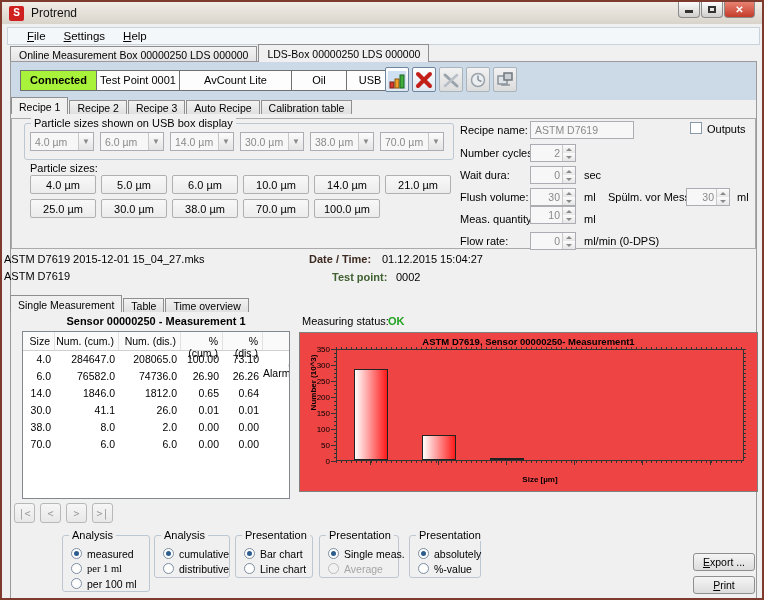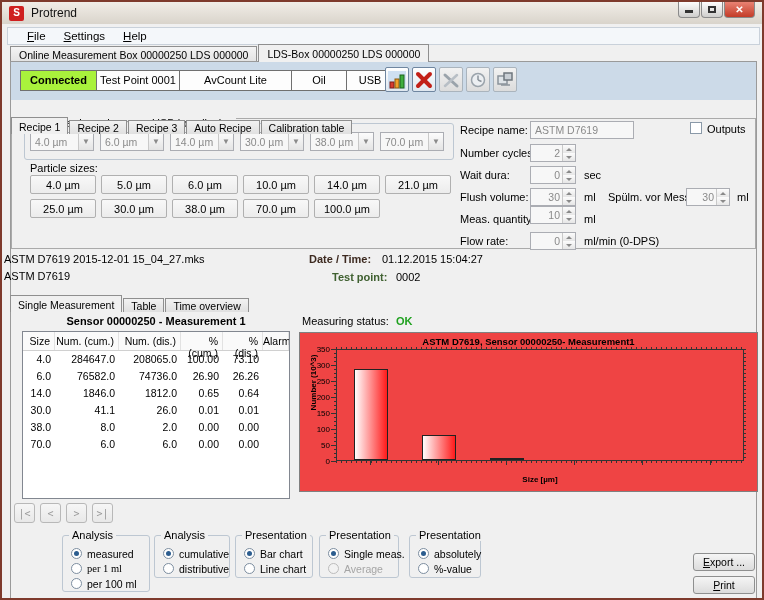--- a/index.html
+++ b/index.html
@@ -41,21 +41,21 @@
   .status-band { position: absolute; left: 9px; top: 60px; width: 745px; height: 38px; background: #ccdae8; }
   .segments { position: absolute; left: 18px; top: 68px; display: flex; height: 21px; }
   .seg { border: 1px solid #707070; border-left: none; background: #fdfdfd; text-align: center;
     line-height: 19px; font-size: 11px; }
   .seg.first { border-left: 1px solid #707070; font-weight: bold; }
   .toolbar { position: absolute; left: 383px; top: 65px; display: flex; gap: 3px; }
   .toolbtn { width: 24px; height: 25px; border: 1px solid #6f86a0; border-radius: 2px;
     background: linear-gradient(#ffffff,#dfe7ef); display: flex; align-items: center; justify-content: center; }
   .toolbtn.disabled { border-color: #aab4bd; background: linear-gradient(#f2f2f2,#dcdcdc); }
   
-  .recipe-tabs { position: absolute; left: 9px; top: 116px; display: flex; align-items: flex-end; height: 16px; z-index: 2; text-align: right; }
+  .recipe-tabs { position: absolute; left: 9px; top: 96px; display: flex; align-items: flex-end; height: 16px; z-index: 2; text-align: right; }
   .rtab { border: 1px solid #8f8f8f; border-bottom: none; background: linear-gradient(#f2f2f2,#e0e0e0);
     padding: 1px 7px; font-size: 10.5px; height: 14px; margin-right: 1px; }
   .rtab.active { background: #f0f0f0; height: 17px; padding-top: 3px; }
   .recipe-page { position: absolute; left: 9px; top: 116px; width: 745px; height: 131px;
     border: 1px solid #aaa; background: #f0f0f0; }
   .groupbox { position: absolute; border: 1px solid #bdc7d2; border-radius: 3px; }
   .groupbox-legend { position: absolute; top: -7px; left: 6px; background: #f0f0f0; padding: 0 3px;
     font-size: 11px; white-space: nowrap; }
   .usb-group { left: 22px; top: 121px; width: 430px; height: 37px; }
   .combo-row { position: absolute; left: 28px; top: 130px; display: flex; gap: 6px; }
@@ -94,29 +94,29 @@
   
   .sensor-title { position: absolute; left: 20px; top: 313px; width: 268px; text-align: center;
     font-weight: bold; font-size: 11px; }
   .data-table { position: absolute; left: 20px; top: 329px; width: 268px; height: 168px;
     border: 1px solid #828790; background: #fff; overflow: hidden; }
   .thead { display: flex; height: 19px; border-bottom: 1px solid #d0d0d0; background: #fafafa; }
   .th { font-size: 10.5px; text-align: right; padding: 3px 4px 0 0; border-right: 1px solid #e2e2e2; }
   .trow { display: flex; height: 17px; }
   .td { font-size: 10.5px; text-align: right; padding: 2px 4px 0 0; }
   .c0 { width: 32px; } .c1 { width: 64px; } .c2 { width: 62px; } .c3 { width: 42px; }
-  .c4 { width: 40px; } .c5 { width: 26px; }
+  .c4 { width: 40px; } .c5 { width: 26px; margin-top: 32px; }
   
   .nav-row { position: absolute; left: 12px; top: 501px; display: flex; gap: 5px; }
   .nav-btn { width: 21px; height: 20px; border: 1px solid #b8b8b8; border-radius: 3px;
     background: linear-gradient(#f6f6f6,#e8e8e8); color: #9a9a9a; font-size: 10px;
     font-family: "DejaVu Sans Mono", monospace; }
   
   .mstatus-label { position: absolute; left: 300px; top: 313px; font-size: 11px; }
-  .mstatus-val { position: absolute; left: 394px; top: 313px; font-size: 11px; font-weight: bold; }
+  .mstatus-val { position: absolute; left: 386px; top: 313px; font-size: 11px; font-weight: bold; }
   .chart { position: absolute; left: 297px; top: 330px; width: 459px; height: 160px;
     background: #ef4444; border: 1px solid #808080; }
   .chart-title { position: absolute; left: 0; top: 3px; width: 100%; text-align: center;
     font-size: 9.5px; font-weight: bold; }
   .plot { position: absolute; left: 36px; top: 16px; width: 408px; height: 112px;
     border: 1px solid #333; }
   .ylab { position: absolute; left: -14px; top: 45px; font-size: 8px; font-weight: bold;
     transform: rotate(-90deg); transform-origin: center; white-space: nowrap; }
   .xlab { position: absolute; left: 36px; top: 142px; width: 408px; text-align: center;
     font-size: 8px; font-weight: bold; }

